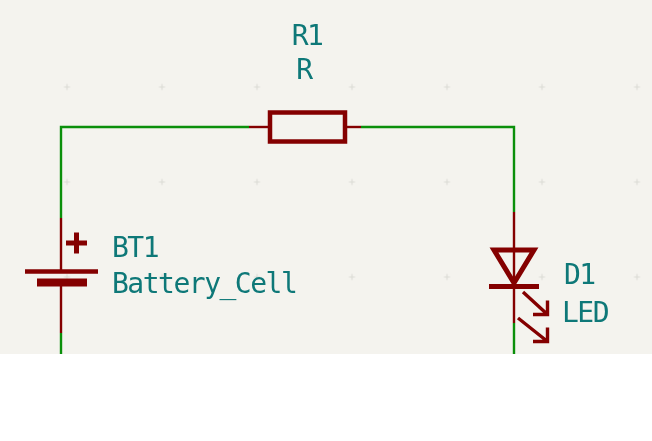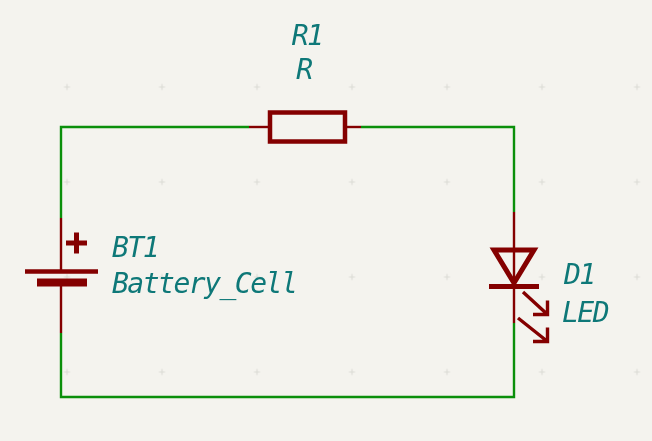--- a/index.html
+++ b/index.html
@@ -6,24 +6,23 @@
   :root {
     --background: #F4F3EE;
     --grid_dot: #DBDBD6;
     --wire: #0A8F0A;
     --symbol: #840000;
     --field_text: #0E7878;
   }
   #canvas {
     position: relative;
     width: 652px;
-    height: 441px;
+    height: 354px;
     background: var(--background);
     overflow: hidden;
-    font-style: italic;
   }
   svg { display: block; }
   .wire {
     stroke: var(--wire);
     stroke-width: 2.4;
     fill: none;
     stroke-linecap: butt;
     stroke-linejoin: miter;
   }
   .pin {

